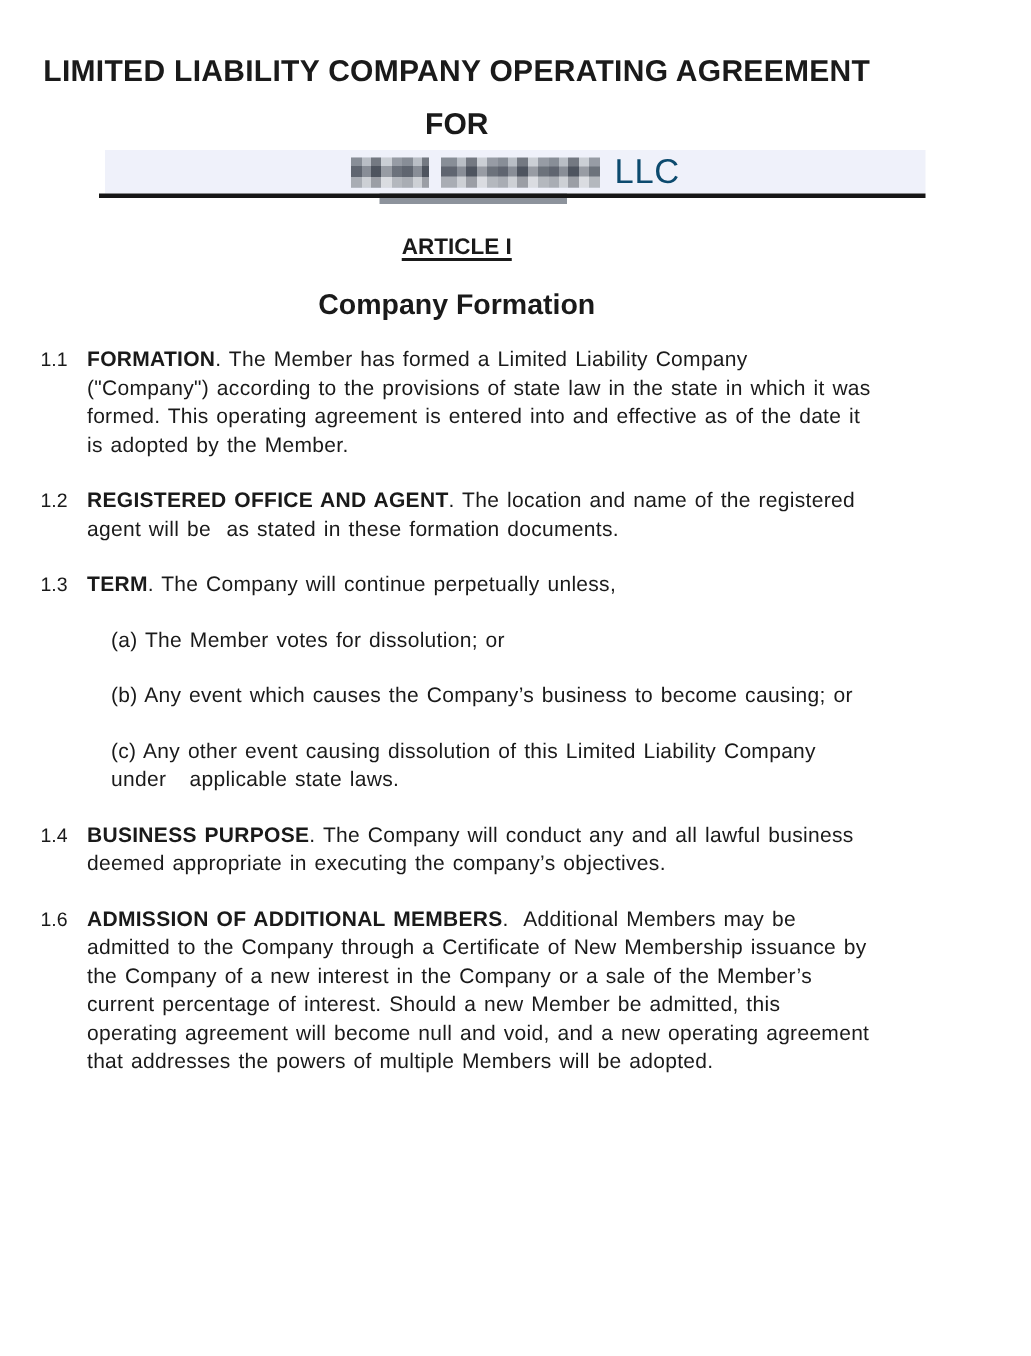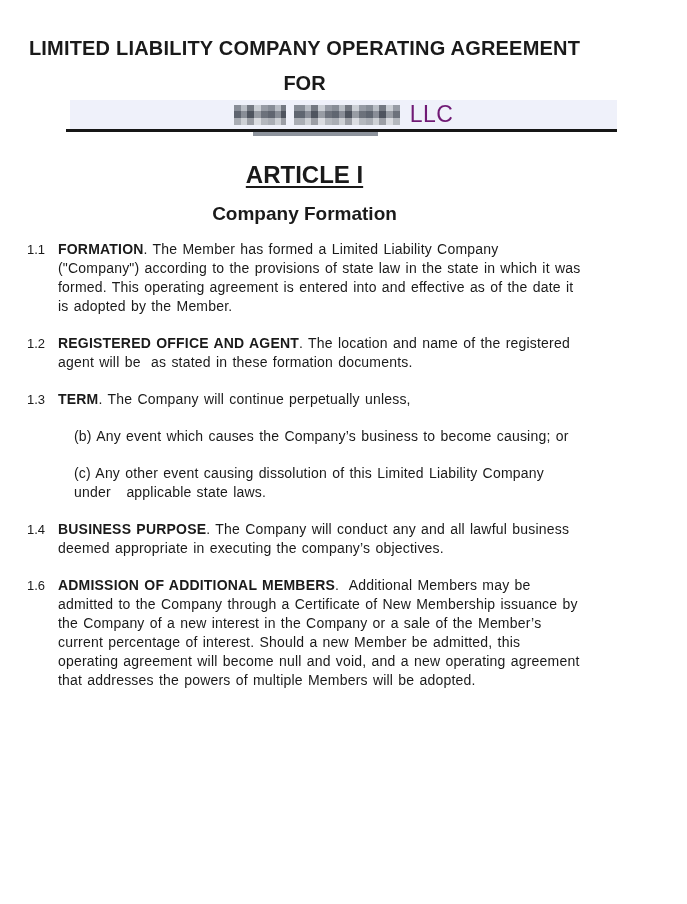--- a/index.html
+++ b/index.html
@@ -29,37 +29,37 @@
   }
   .redacted { display:flex; align-items:center; gap:8px; margin-right:10px; }
   .px {
     display:inline-block; height:20px;
     background-image:
       repeating-linear-gradient(0deg, rgba(255,255,255,.38) 0 7px, rgba(40,45,55,.28) 7px 14px, rgba(255,255,255,.14) 14px 20px),
       repeating-linear-gradient(90deg, #757b86 0 7px, #aeb3bc 7px 13px, #5d636e 13px 20px, #c3c7ce 20px 27px, #868c96 27px 34px);
   }
   .px1 { width:52px; }
   .px2 { width:106px; background-position:3px 0, 4px 0; }
-  .name-suffix { font-size:23px; color:#701a75; letter-spacing:.5px; line-height:29px; }
+  .name-suffix { font-size:23px; color:#0c4a6e; letter-spacing:.5px; line-height:29px; }
 
   .field-underline { position:relative; height:3px; }
   .field-underline .line-bar {
     position:absolute; left:-4px; right:0; top:0; height:3px; background:#161616; z-index:2;
   }
   .field-underline .gray-seg {
     position:absolute; left:183px; top:0; width:125px; height:7px; background:#8d939c; z-index:1;
   }
 
   .doc-subtitle {
     margin:44px 0 0; text-align:center;
     font-size:20px; font-weight:bold; letter-spacing:.2px; line-height:22px;
   }
   .article-heading {
-    margin:32px 0 0; text-align:center;
-    font-size:24px; font-weight:bold; line-height:22px;
+    margin:22px 0 0; text-align:center;
+    font-size:15px; font-weight:bold; line-height:22px;
     text-decoration:underline; text-decoration-thickness:2px; text-underline-offset:3px;
   }
   .article-subheading {
     margin:17px 0 0; text-align:center;
     font-size:19px; font-weight:bold; line-height:22px;
   }
 
   .sections { margin-top:15px; }
   .section-row {
     display:grid; grid-template-columns:31px 1fr;
@@ -114,20 +114,21 @@
     <div class="sec-num">1.2</div>
     <div class="sec-body">
       <p class="sec-par"><strong class="sec-heading">REGISTERED OFFICE AND AGENT</strong><span>. The location and name of the registered agent will be  as stated in these formation documents.</span></p>
     </div>
   </div>
 
   <div class="section-row">
     <div class="sec-num">1.3</div>
     <div class="sec-body">
       <p class="sec-par"><strong class="sec-heading">TERM</strong><span>. The Company will continue perpetually unless,</span></p>
+    <p class="subitem">(a) The Member votes for dissolution; or</p>
           <p class="subitem">(b) Any event which causes the Company’s business to become causing; or</p>
           <p class="subitem">(c) Any other event causing dissolution of this Limited Liability Company under   applicable state laws.</p>
         </div>
   </div>
 
   <div class="section-row">
     <div class="sec-num">1.4</div>
     <div class="sec-body">
       <p class="sec-par"><strong class="sec-heading">BUSINESS PURPOSE</strong><span>. The Company will conduct any and all lawful business deemed appropriate in executing the company’s objectives.</span></p>
     </div>

